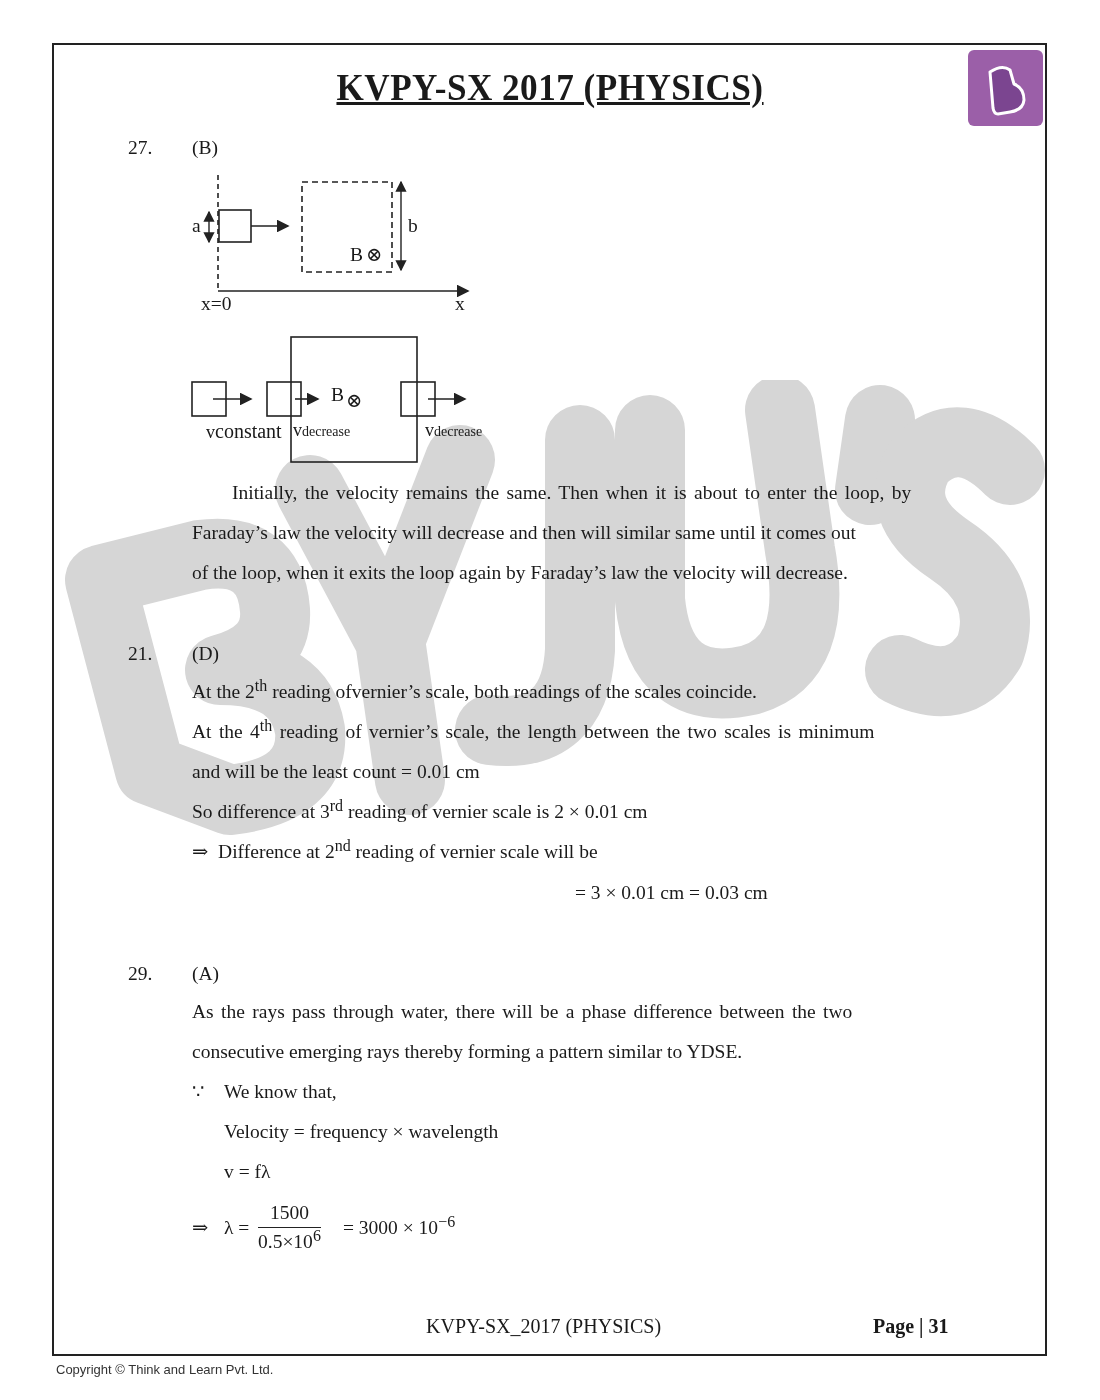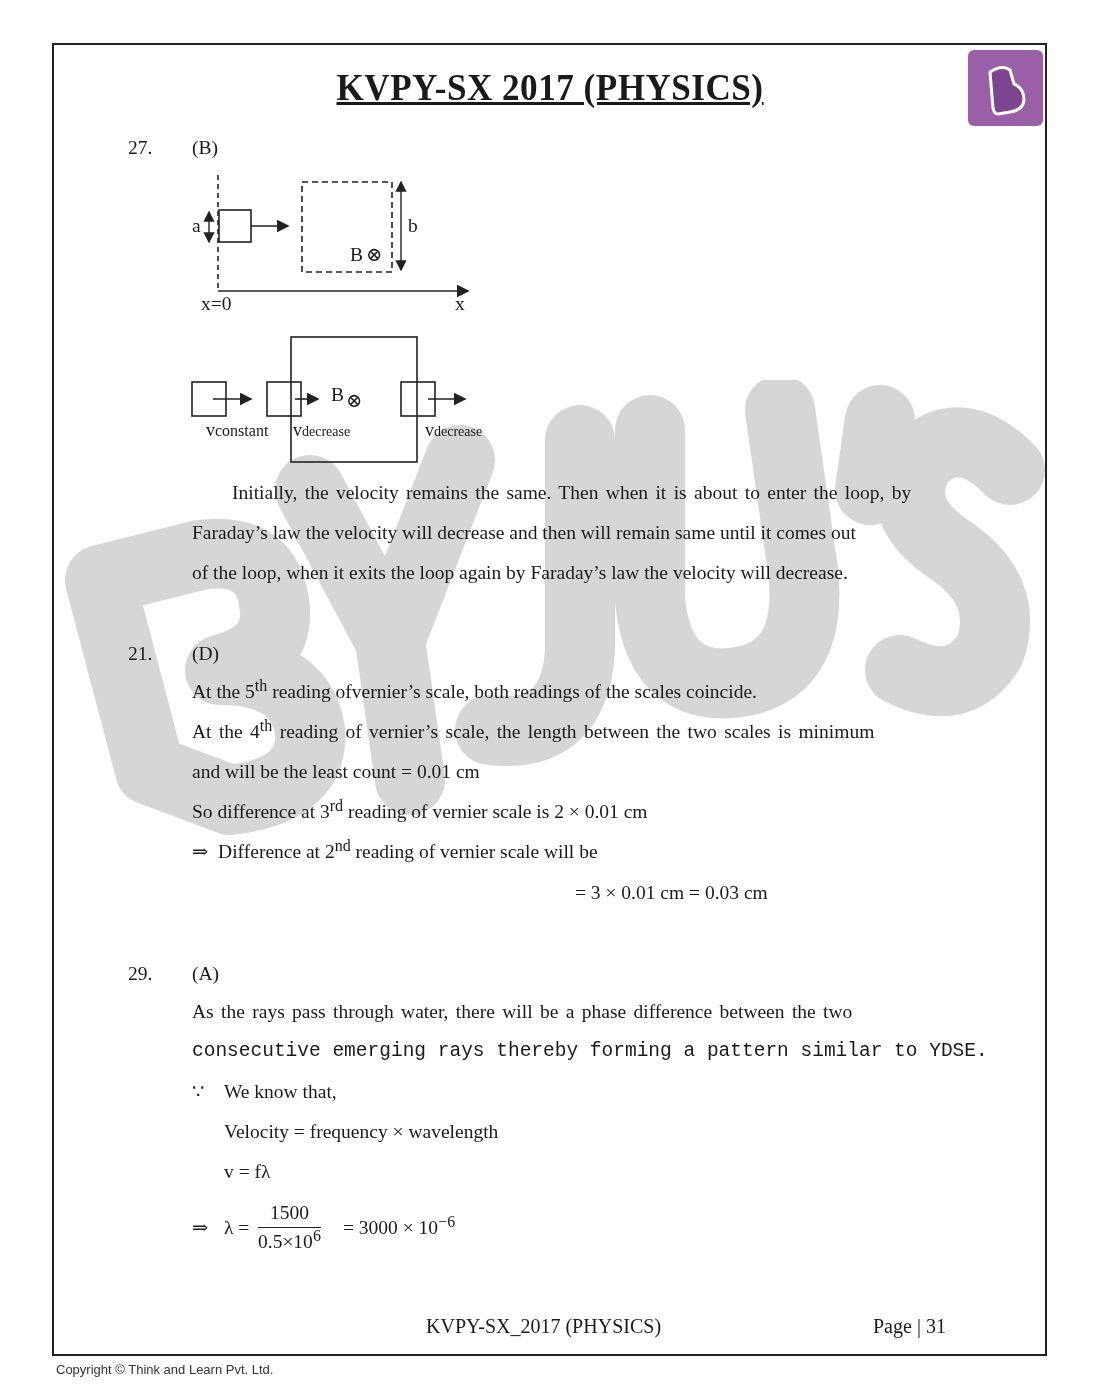--- a/index.html
+++ b/index.html
@@ -90,51 +90,51 @@
   <rect x="106" y="7" width="126" height="125" fill="none" stroke="#222" stroke-width="1.6"></rect>
   <rect x="7" y="52" width="34" height="34" fill="none" stroke="#222" stroke-width="1.6"></rect>
   <line x1="28" y1="69" x2="66" y2="69" stroke="#222" stroke-width="1.6" marker-end="url(#ah2)"></line>
   <rect x="82" y="52" width="34" height="34" fill="none" stroke="#222" stroke-width="1.6"></rect>
   <line x1="110" y1="69" x2="133" y2="69" stroke="#222" stroke-width="1.6" marker-end="url(#ah2)"></line>
   <rect x="216" y="52" width="34" height="34" fill="none" stroke="#222" stroke-width="1.6"></rect>
   <line x1="243" y1="69" x2="280" y2="69" stroke="#222" stroke-width="1.6" marker-end="url(#ah2)"></line>
 </svg>
 <div class="t" style="left:331px;top:385px;">B</div>
 <div class="t" style="left:346px;top:391px;">⊗</div>
-<div class="t" style="left:206px;top:421px;font-size:18px;"><span>v</span><span style="font-size:16px;">constant</span></div>
+<div class="t" style="left:206px;top:421px;font-size:18px;"><span>v</span><span style="font-size:20px;">constant</span></div>
 <div class="t" style="left:293px;top:421px;font-size:18px;"><span>v</span><span style="font-size:14px;">decrease</span></div>
 <div class="t" style="left:425px;top:421px;font-size:18px;"><span>v</span><span style="font-size:14px;">decrease</span></div>
 
 <div class="t" style="left:192px;top:483px;word-spacing:2.5px;margin-left:40px;">Initially, the velocity remains the same. Then when it is about to enter the loop, by</div>
-<div class="t" style="left:192px;top:523px;">Faraday’s law the velocity will decrease and then will remain same until it comes out</div>
+<div class="t" style="left:192px;top:523px;">Faraday’s law the velocity will decrease and then will similar same until it comes out</div>
 <div class="t" style="left:192px;top:563px;">of the loop, when it exits the loop again by Faraday’s law the velocity will decrease.</div>
 
 <div class="qn" style="left:128px;top:643px;">21.</div>
 <div class="qn" style="left:192px;top:643px;">(D)</div>
 
-<div class="t" style="left:192px;top:682px;"><span>At the 5</span><sup>th</sup><span> reading ofvernier’s scale, both readings of the scales coincide.</span></div>
+<div class="t" style="left:192px;top:682px;"><span>At the 2</span><sup>th</sup><span> reading ofvernier’s scale, both readings of the scales coincide.</span></div>
 <div class="t" style="left:192px;top:722px;word-spacing:2.5px;"><span>At the 4</span><sup>th</sup><span> reading of vernier’s scale, the length between the two scales is minimum</span></div>
 <div class="t" style="left:192px;top:762px;">and will be the least count = 0.01 cm</div>
 <div class="t" style="left:192px;top:802px;"><span>So difference at 3</span><sup>rd</sup><span> reading of vernier scale is 2 × 0.01 cm</span></div>
 <div class="t" style="left:192px;top:842px;"><span>⇒</span>&nbsp; <span>Difference at 2</span><sup>nd</sup><span> reading of vernier scale will be</span></div>
 <div class="t" style="left:575px;top:883px;">= 3 × 0.01 cm = 0.03 cm</div>
 
 <div class="qn" style="left:128px;top:963px;">29.</div>
 <div class="qn" style="left:192px;top:963px;">(A)</div>
 
 <div class="t" style="left:192px;top:1002px;word-spacing:2.5px;">As the rays pass through water, there will be a phase difference between the two</div>
-<div class="t" style="left:192px;top:1042px;font-family:Liberation Mono, monospace;">consecutive emerging rays thereby forming a pattern similar to YDSE.</div>
+<div class="t" style="left:192px;top:1042px;">consecutive emerging rays thereby forming a pattern similar to YDSE.</div>
 <div class="t" style="left:192px;top:1082px;">∵</div>
 <div class="t" style="left:224px;top:1082px;">We know that,</div>
 <div class="t" style="left:224px;top:1122px;">Velocity = frequency × wavelength</div>
 <div class="t" style="left:224px;top:1162px;">v = fλ</div>
 
 <div class="t" style="left:192px;top:1218px;">⇒</div>
 <div class="t" style="left:224px;top:1218px;">λ =</div>
 <div class="frac" style="left:258px;top:1202px;">
   <div class="num">1500</div>
   <div class="den"><span>0.5×10</span><sup>6</sup></div>
 </div>
 <div class="t" style="left:343px;top:1218px;"><span>= 3000 × 10</span><sup>−6</sup></div>
 
 <div class="footer" style="left:426px;top:1315px;">KVPY-SX_2017 (PHYSICS)</div>
-<div class="footer" style="left:873px;top:1315px;">Page | 31</div>
+<div class="footer" style="left:873px;top:1315px;font-weight:bold;">Page | 31</div>
 <div class="copyright">Copyright © Think and Learn Pvt. Ltd.</div>
 
 </body></html>

